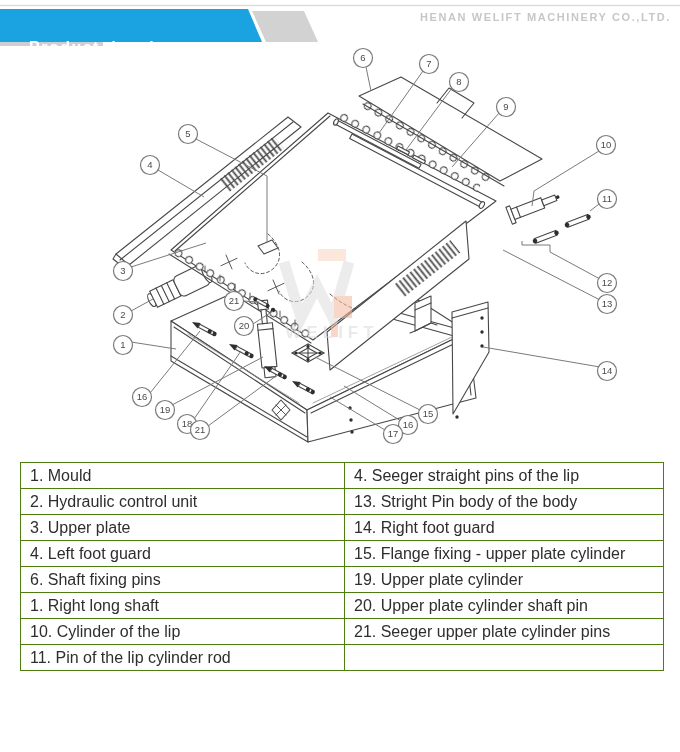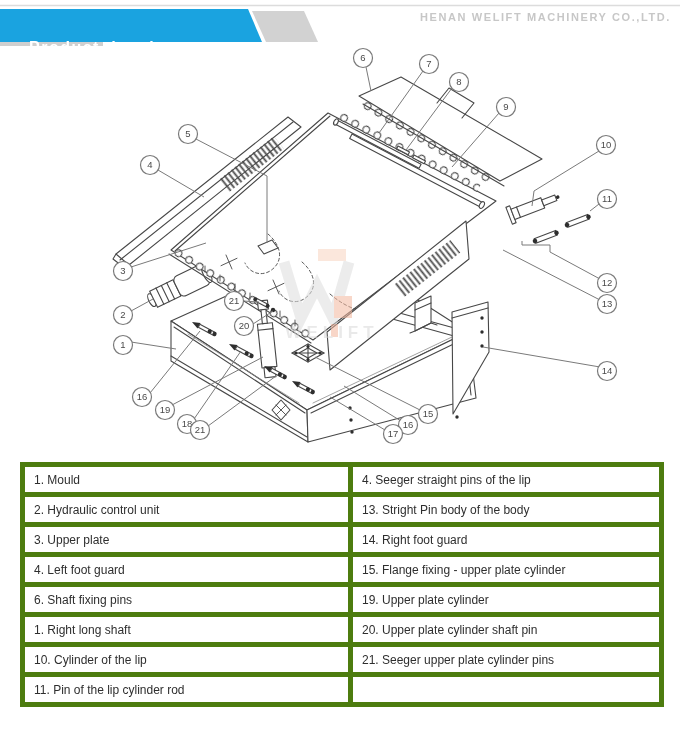--- a/index.html
+++ b/index.html
@@ -18,21 +18,21 @@
   .dash{stroke:#474747;stroke-width:0.9;fill:none;stroke-dasharray:3 2.6;}
   .dot{fill:#2e2e2e;stroke:none;}
   .leader{stroke:#7a7a7a;stroke-width:1;fill:none;}
   .co circle{fill:#fff;stroke:#7a7a7a;stroke-width:1.2;}
   .co text{fill:#4a4a4a;font-size:9.5px;font-family:"Liberation Sans",sans-serif;text-anchor:middle;}
   .wmtext{fill:#d8d8d8;font-size:17px;font-weight:bold;letter-spacing:5px;
           font-family:"Liberation Sans",sans-serif;text-anchor:middle;}
   
   .parts{position:absolute;left:20px;top:462px;width:644px;border-collapse:collapse;
          table-layout:fixed;}
-  .parts td{border:5px solid #4d7c0f;height:25px;font-size:12px;color:#2e2e2e;
+  .parts td{border:1px solid #4d7c0f;height:25px;font-size:16px;color:#2e2e2e;
             padding:0 4px 0 9px;vertical-align:middle;white-space:nowrap;overflow:hidden;}
   .parts td.cl{width:310px;}
 </style>
 </head>
 <body>
 
 <div class="page">
 
   <svg class="banner-svg" width="680" height="50">
     <line x1="0" y1="5.5" x2="680" y2="5.5" stroke="#dcdcdc" stroke-width="1.5"></line>

